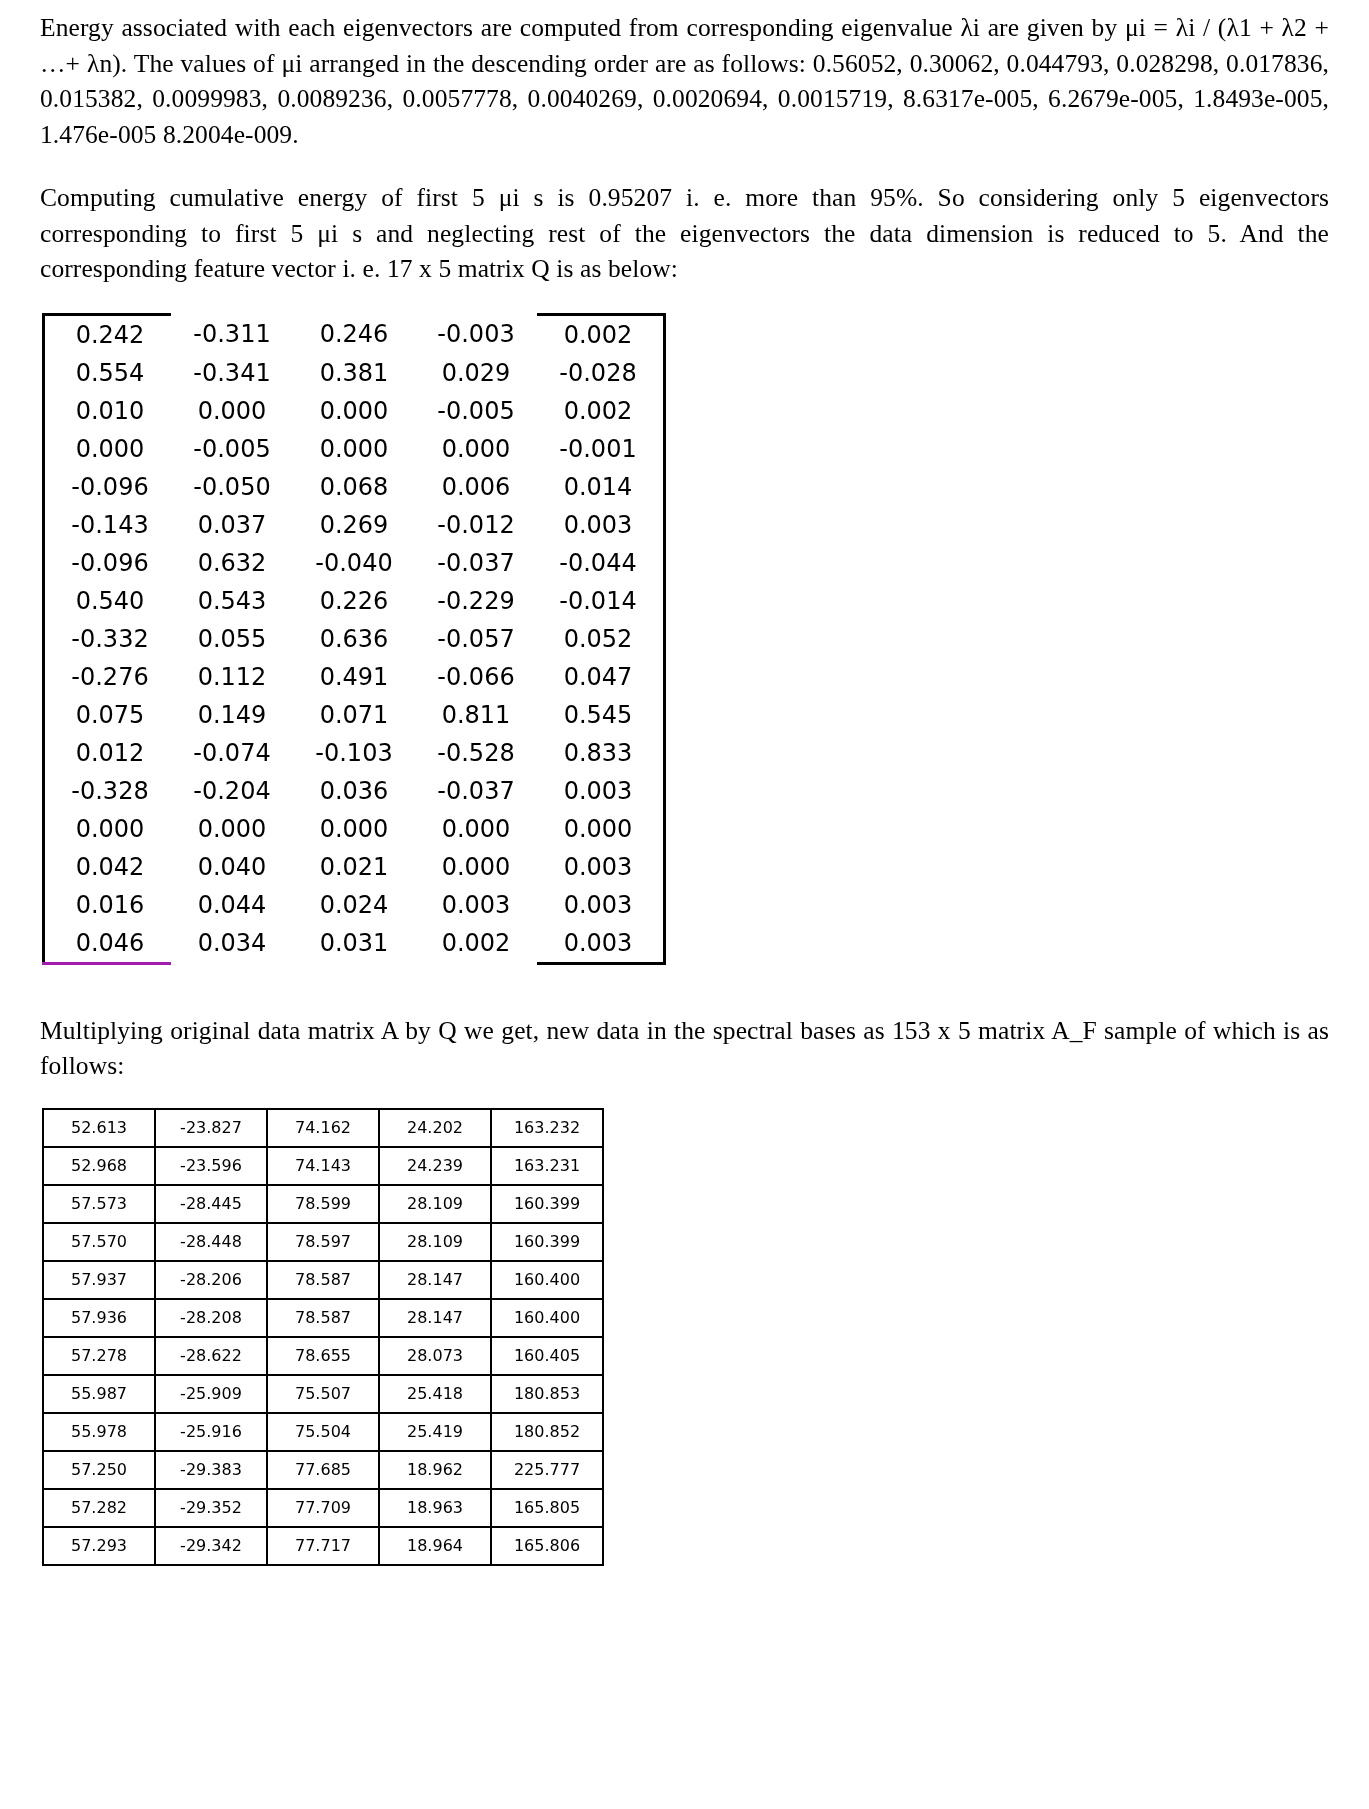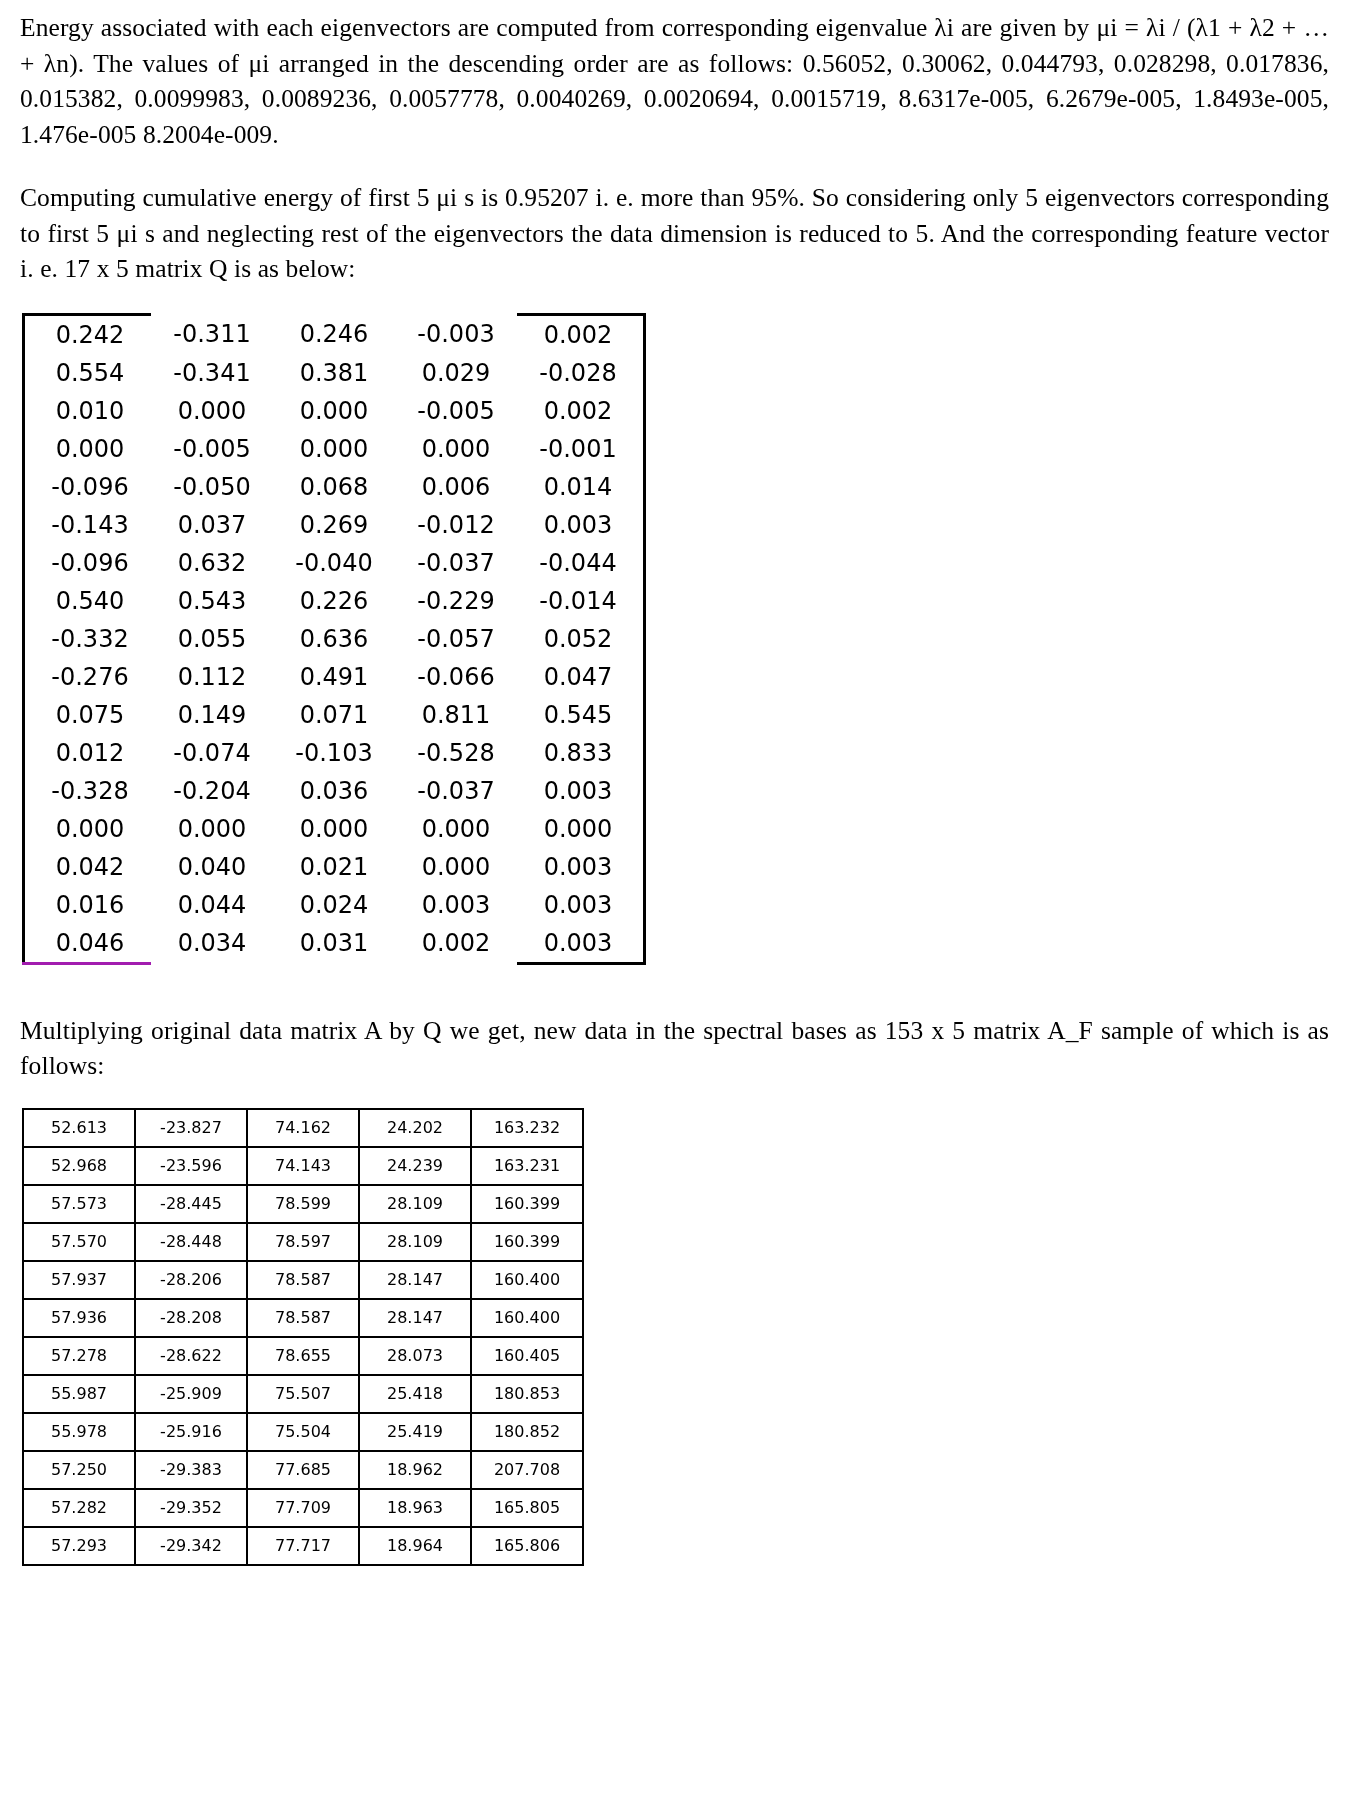--- a/index.html
+++ b/index.html
@@ -11,21 +11,21 @@
     width: 1369px;
     min-height: 1809px;
     font-family: "Liberation Serif", "DejaVu Serif", serif;
     color: #000000;
     -webkit-font-smoothing: antialiased;
   }
   .page {
     width: 1369px;
     min-height: 1809px;
     box-sizing: border-box;
-    padding: 10px 40px 0 20px;
+    padding: 10px 40px 0 40px;
     position: relative;
   }
   .para {
     font-family: "Liberation Serif", "DejaVu Serif", serif;
     font-size: 25.5px;
     line-height: 35.5px;
     text-align: justify;
     text-justify: inter-word;
     margin: 0 0 22px 0;
     color: #000;
@@ -288,21 +288,21 @@
           <td>-25.916</td>
           <td>75.504</td>
           <td>25.419</td>
           <td>180.852</td>
         </tr>
         <tr>
           <td>57.250</td>
           <td>-29.383</td>
           <td>77.685</td>
           <td>18.962</td>
-          <td>207.708</td>
+          <td>225.777</td>
         </tr>
         <tr>
           <td>57.282</td>
           <td>-29.352</td>
           <td>77.709</td>
           <td>18.963</td>
           <td>165.805</td>
         </tr>
         <tr>
           <td>57.293</td>

